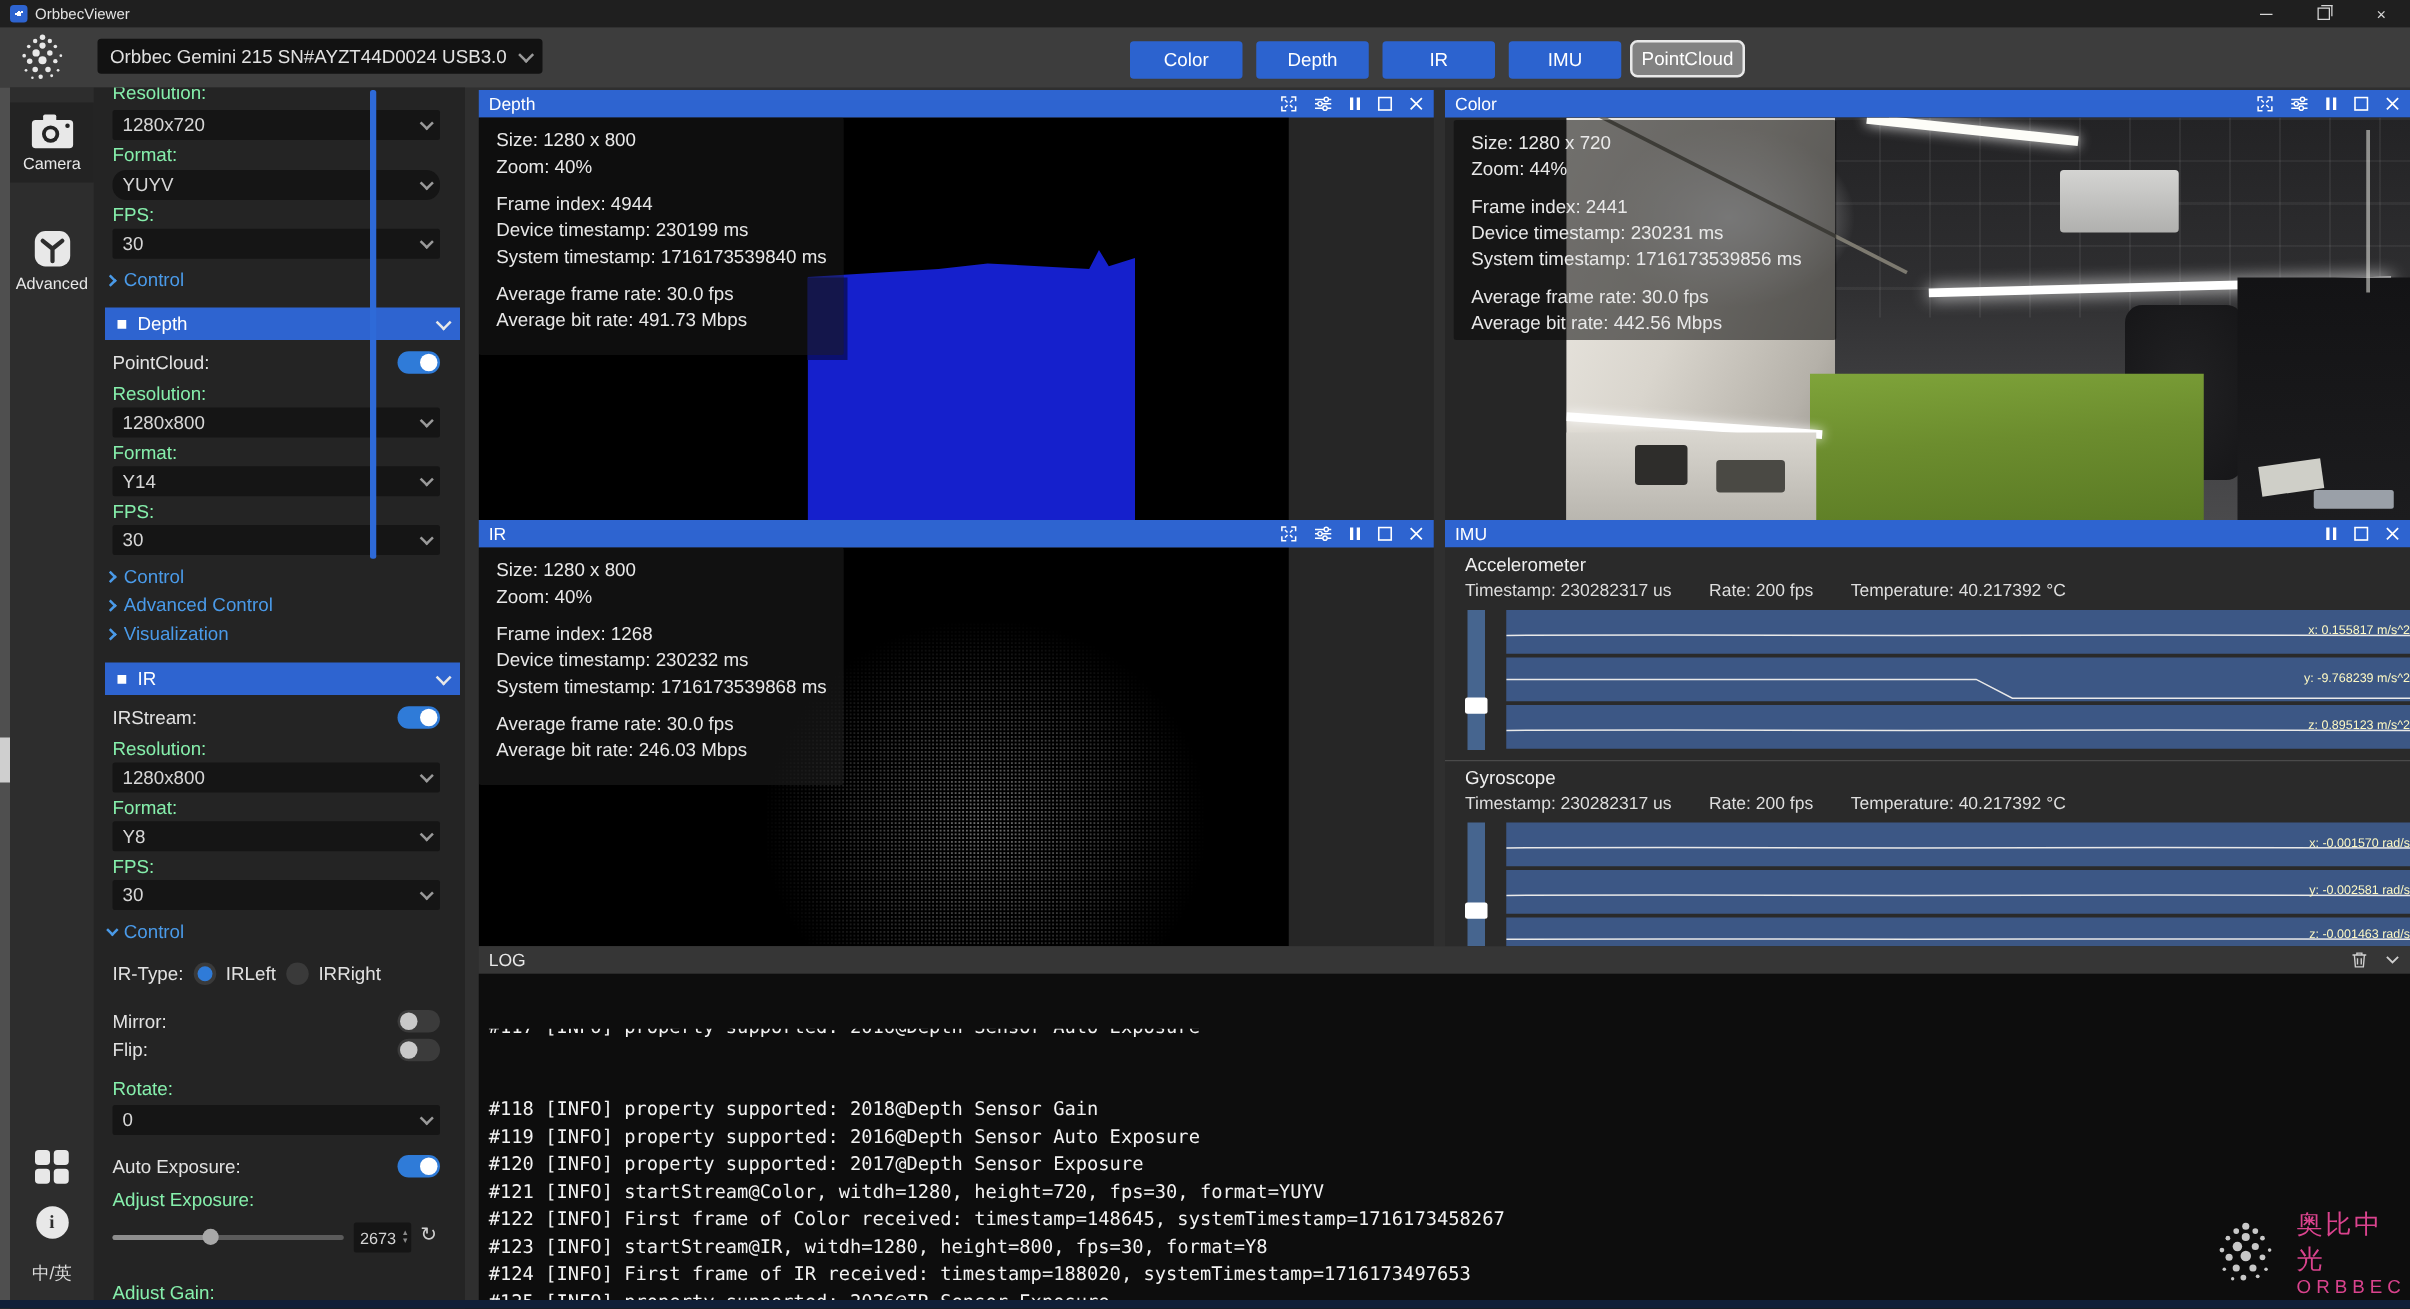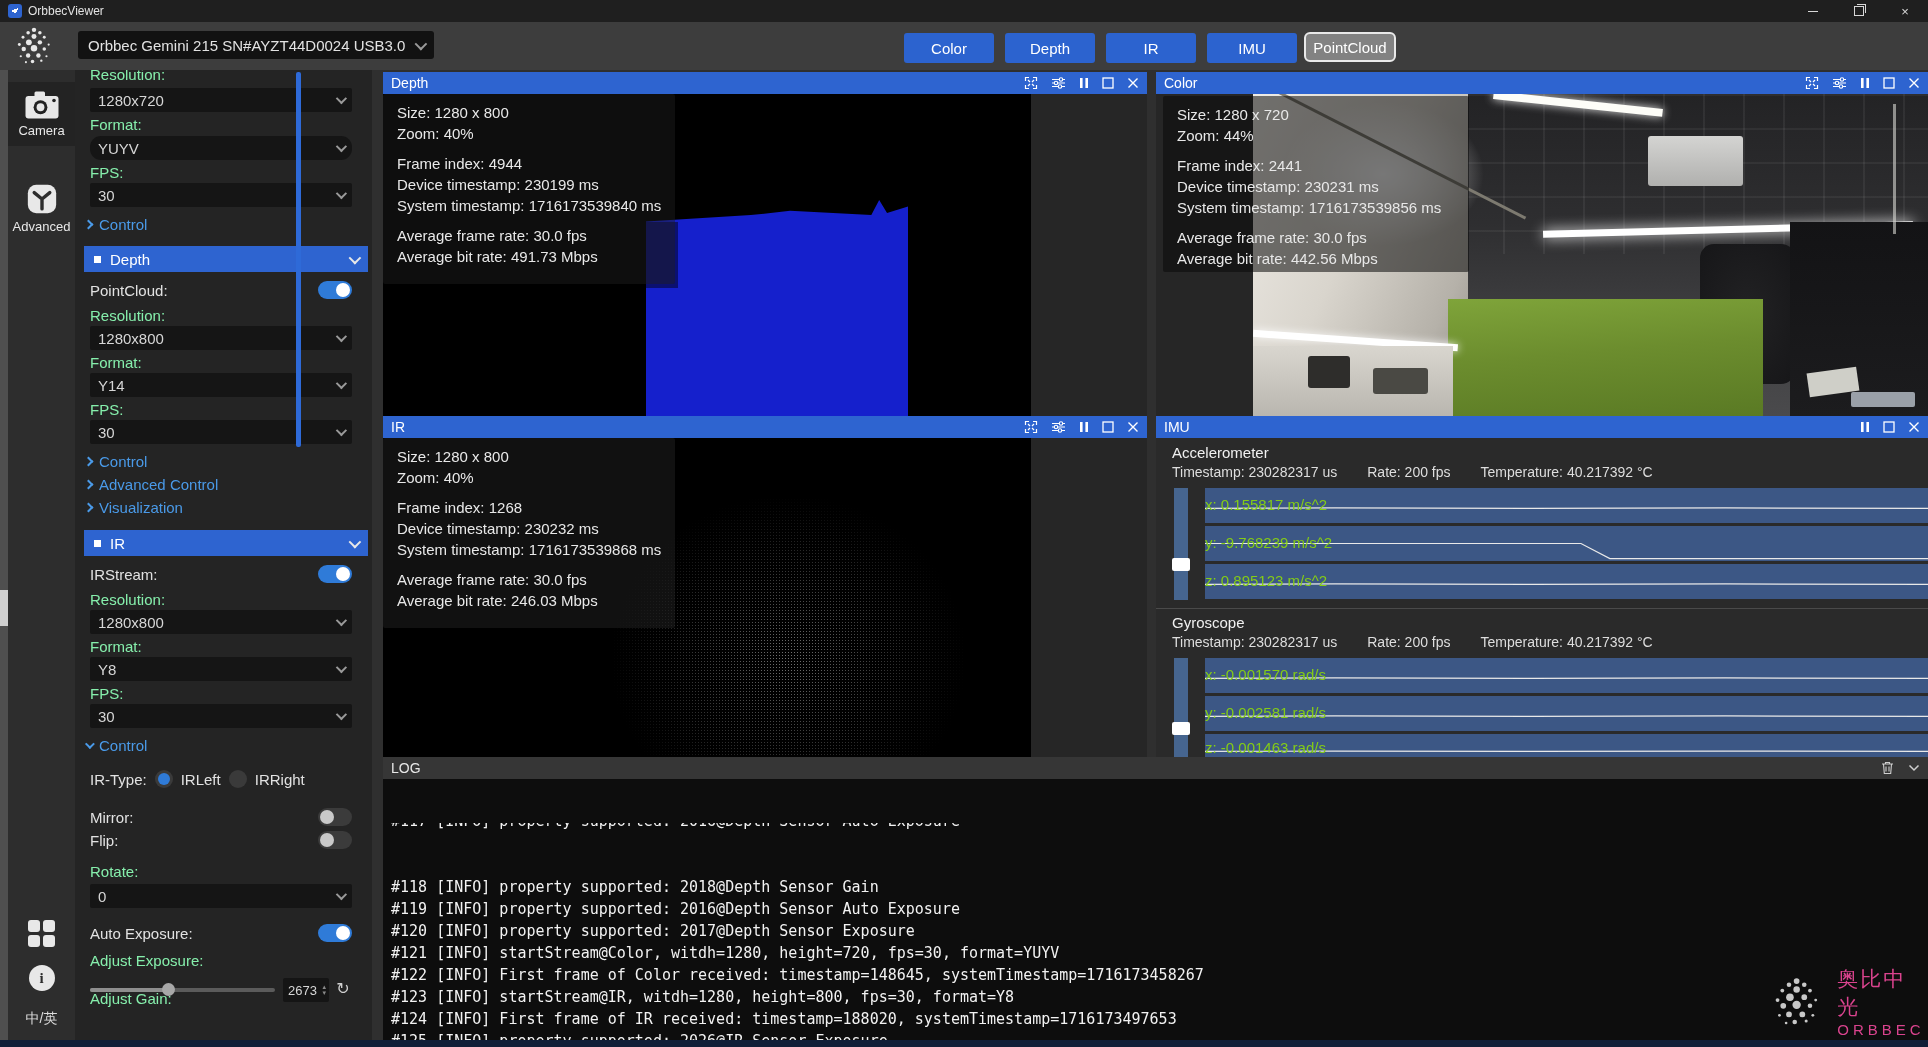--- a/index.html
+++ b/index.html
@@ -87,21 +87,21 @@
       background-size:3px 3px;
       -webkit-mask-image:radial-gradient(ellipse at 50% 62%, rgba(0,0,0,.9), rgba(0,0,0,.35) 45%, transparent 72%);
       mask-image:radial-gradient(ellipse at 50% 62%, rgba(0,0,0,.9), rgba(0,0,0,.35) 45%, transparent 72%);}
   
   .photo{position:absolute;overflow:hidden;background:#2a2a2c;}
   .ph{position:absolute;}
   
   .imu-title{position:absolute;font-size:15px;color:#f0f0f0;}
   .imu-meta{position:absolute;font-size:14px;color:#dedede;display:flex;gap:30px;white-space:nowrap;}
   .imu-strip{position:absolute;background:#3c5785;}
-  .imu-strip .axis-lbl{position:absolute;width:100%;text-align:left;top:50%;transform:translateY(-60%);font-size:15px;color:#84cc16;}
+  .imu-strip .axis-lbl{position:absolute;width:100%;text-align:right;top:50%;transform:translateY(-60%);font-size:10px;color:#fef9c3;}
   .spark{position:absolute;left:0;top:0;width:100%;height:100%;}
   .spark polyline{fill:none;stroke:#e9e9e9;stroke-width:1.2;vector-effect:non-scaling-stroke;}
   .imu-slider{position:absolute;width:14px;background:#46658f;}
   .imu-handle{position:absolute;width:18px;height:13px;background:#fff;border-radius:2px;}
   .imu-divider{position:absolute;height:1px;background:#4a4a4a;}
   
   .log-hdr{position:absolute;background:#363636;display:flex;align-items:center;padding:0 8px;box-sizing:border-box;
       color:#e8e8e8;font-size:14px;}
   .log-body{position:absolute;background:#0d0d0d;overflow:hidden;font-family:"DejaVu Sans Mono","Liberation Mono",monospace;
       font-size:15px;line-height:22px;color:#f2f2f2;padding:0 8px;box-sizing:border-box;white-space:pre;}
@@ -337,21 +337,21 @@
       <div class="slider-handle" style="left:72px;"></div>
     </div>
     <div class="spinbox" style="left:208px;top:908px;">
       <span>2673</span>
       <span class="spin-arrows">
           <span>▴</span>
           <span>▾</span>
         </span>
     </div>
     <div class="refresh" style="left:258px;top:909px;">↻</div>
-    <div class="lbl" style="top:920px;">Adjust Gain:</div>
+    <div class="lbl" style="top:956px;">Adjust Gain:</div>
   </div>
   <div class="sb-scroll"></div>
 
   <div class="panel" style="left:383px;top:72px;width:764px;height:344px;">
     <div class="panel-hdr">
       <span>Depth</span>
       <span class="hdr-icons">
         <svg width="14" height="14" viewBox="0 0 14 14">
             <path d="M1.5 5V1.5H5M9 1.5h3.5V5M12.5 9v3.5H9M5 12.5H1.5V9M4 4l2 2M10 4 8 6M10 10 8 8M4 10l2-2" stroke="#fff" stroke-width="1.2" fill="none"></path>
           </svg>

